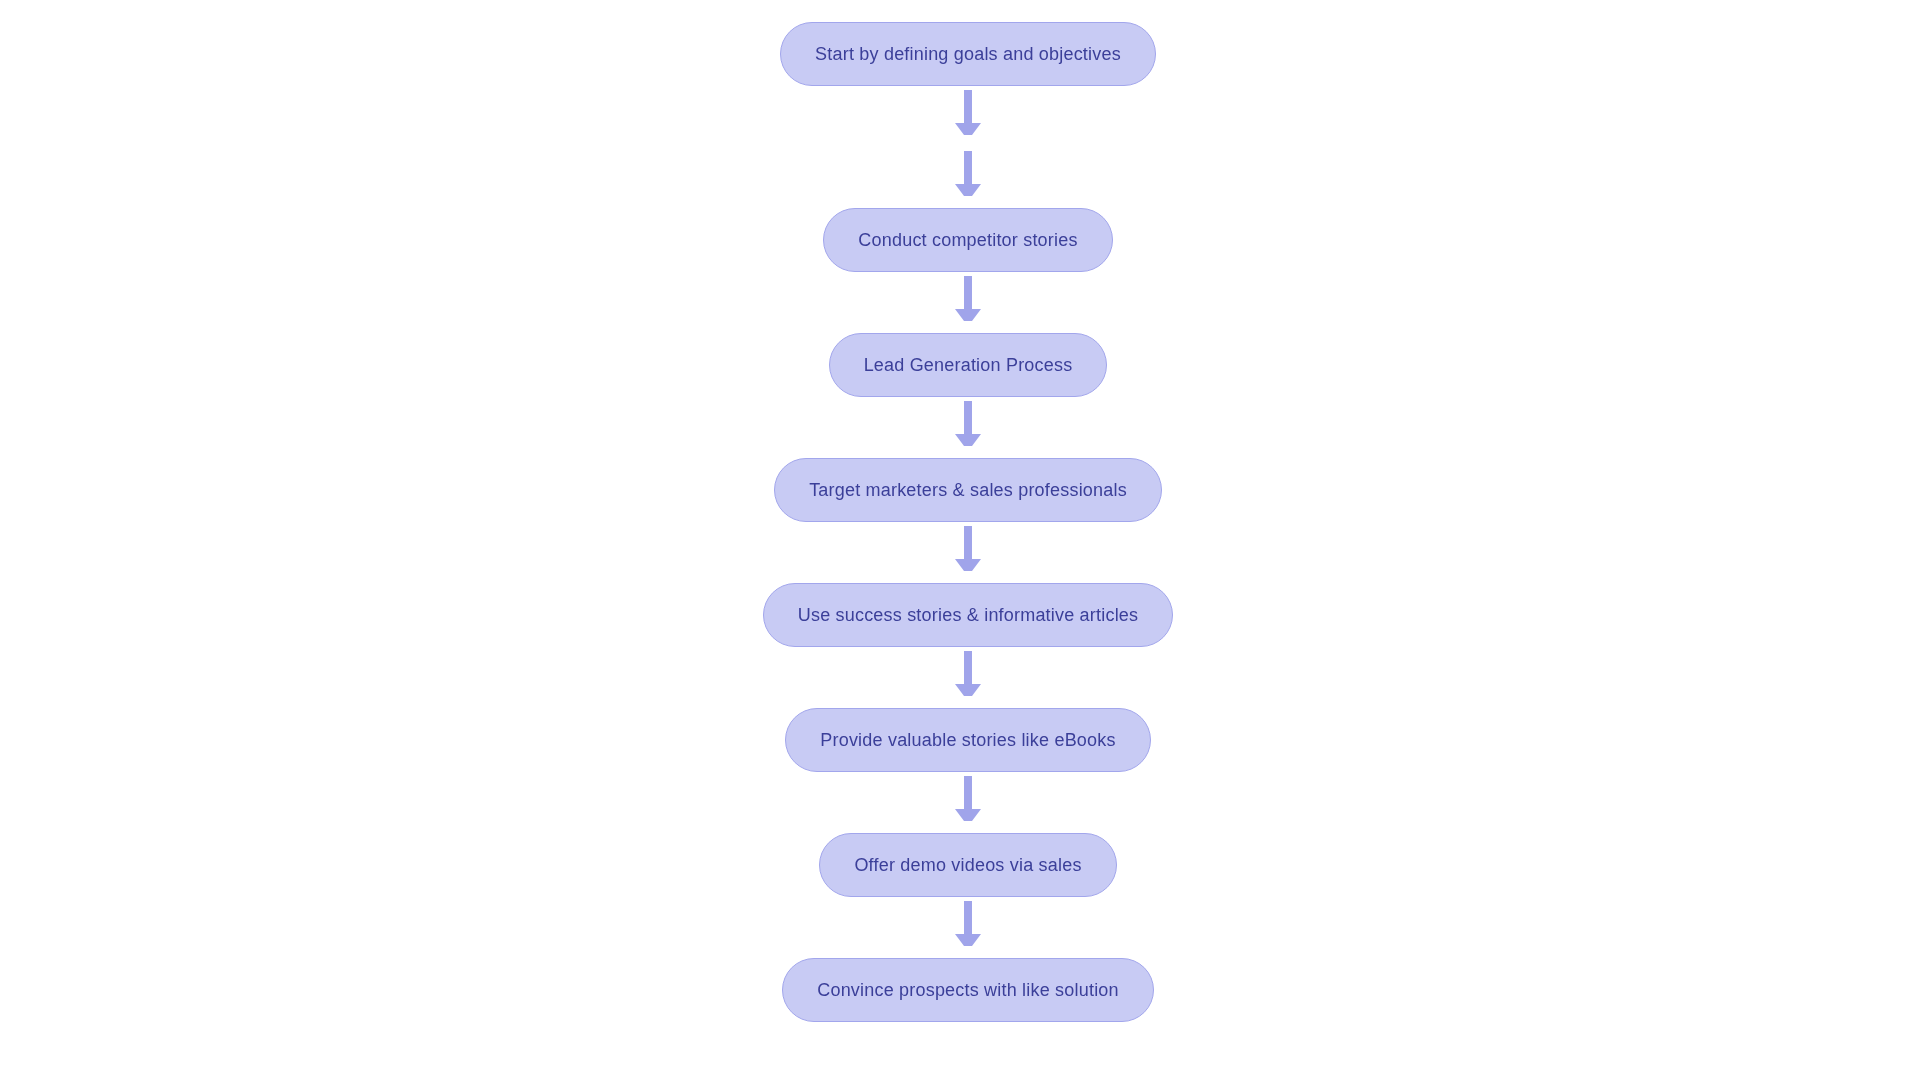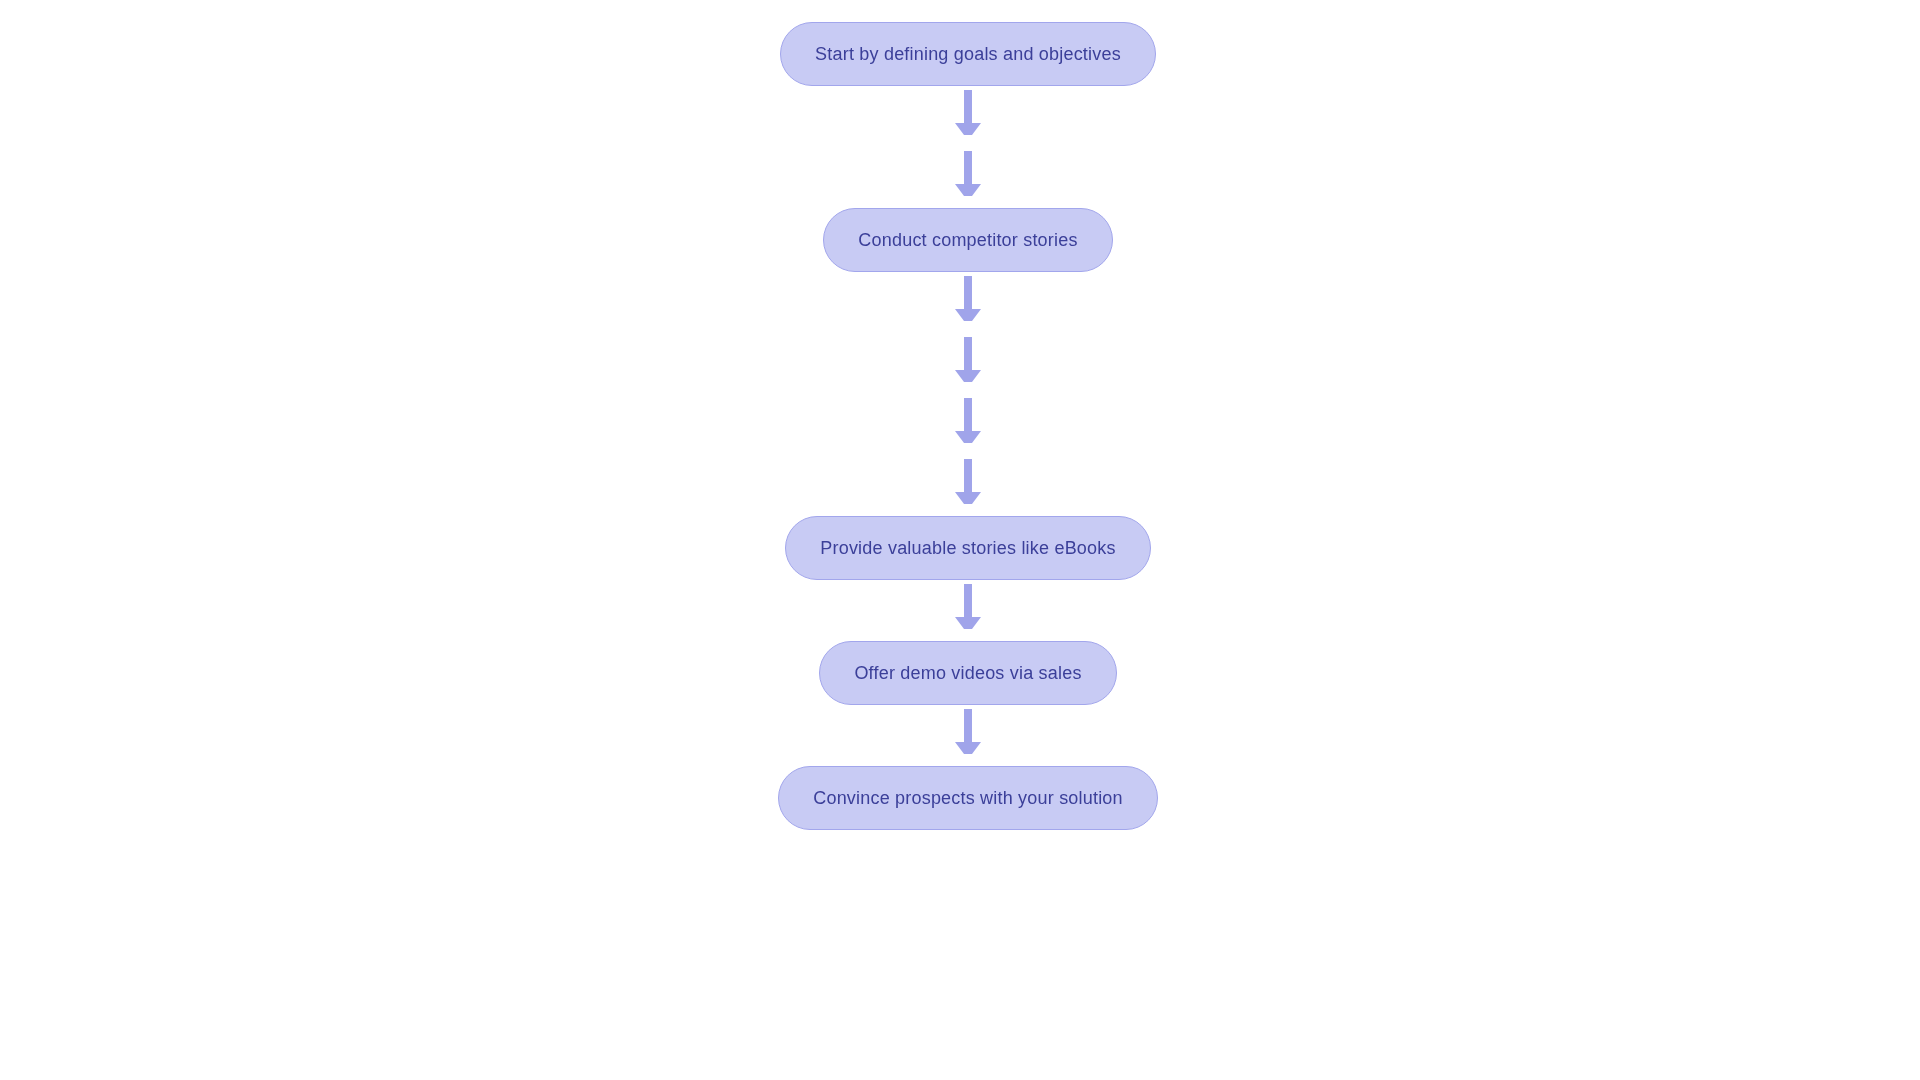--- a/index.html
+++ b/index.html
@@ -85,30 +85,39 @@
     </div>
 
     <div class="flow-node">
       <span>Conduct competitor stories</span>
     </div>
     <div class="flow-arrow">
       <div class="arrow-line"></div>
       <div class="arrow-head"></div>
     </div>
 
+    <div class="flow-node">
+      <span>Lead Generation Process</span>
+    </div>
     <div class="flow-arrow">
       <div class="arrow-line"></div>
       <div class="arrow-head"></div>
     </div>
 
+    <div class="flow-node">
+      <span>Target marketers &amp; sales professionals</span>
+    </div>
     <div class="flow-arrow">
       <div class="arrow-line"></div>
       <div class="arrow-head"></div>
     </div>
 
+    <div class="flow-node">
+      <span>Use success stories &amp; informative articles</span>
+    </div>
     <div class="flow-arrow">
       <div class="arrow-line"></div>
       <div class="arrow-head"></div>
     </div>
 
     <div class="flow-node">
       <span>Provide valuable stories like eBooks</span>
     </div>
     <div class="flow-arrow">
       <div class="arrow-line"></div>
@@ -117,17 +126,17 @@
 
     <div class="flow-node">
       <span>Offer demo videos via sales</span>
     </div>
     <div class="flow-arrow">
       <div class="arrow-line"></div>
       <div class="arrow-head"></div>
     </div>
 
     <div class="flow-node">
-      <span>Convince prospects with your solution</span>
+      <span>Convince prospects with like solution</span>
     </div>
 
   </div>
 </div>
 
 </body></html>

